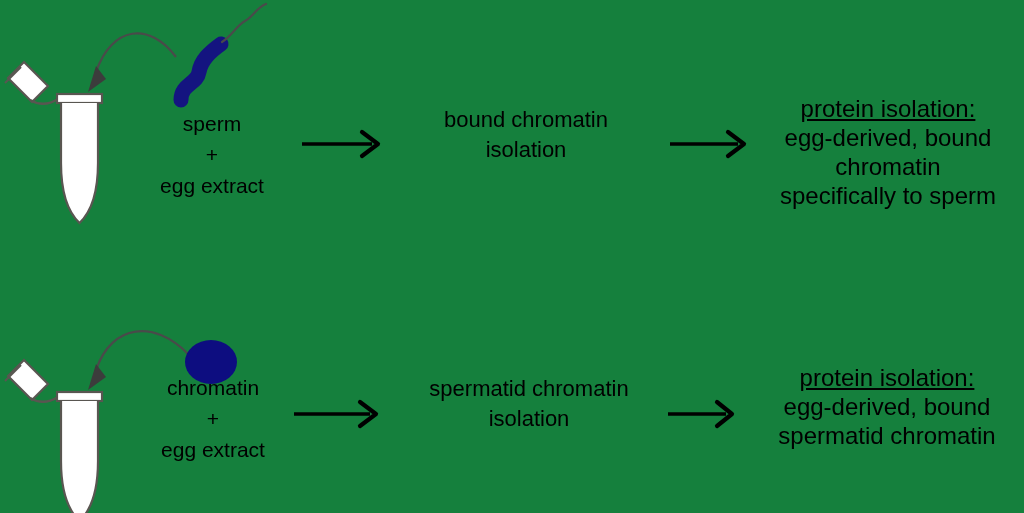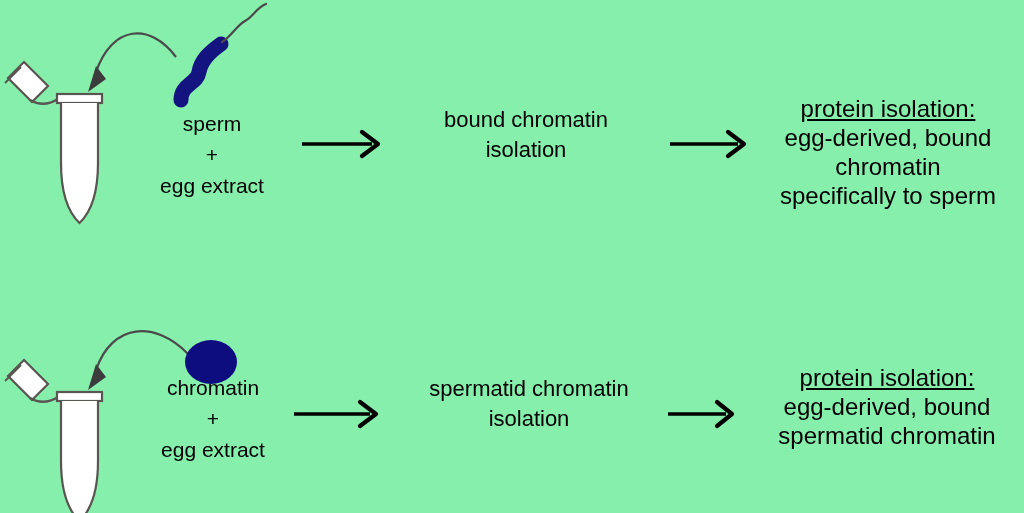--- a/index.html
+++ b/index.html
@@ -9,21 +9,21 @@
     background: #ffffff;
   }
   body {
     font-family: "Liberation Sans", sans-serif;
     color: #000000;
   }
   #figure {
     position: relative;
     width: 1024px;
     height: 513px;
-    background: #86efac;
+    background: #15803d;
     overflow: hidden;
   }
 
   
   .row {
     position: absolute;
     left: 0;
     width: 1024px;
   }
   #row-sperm    { top: 0px;   height: 262px; }

